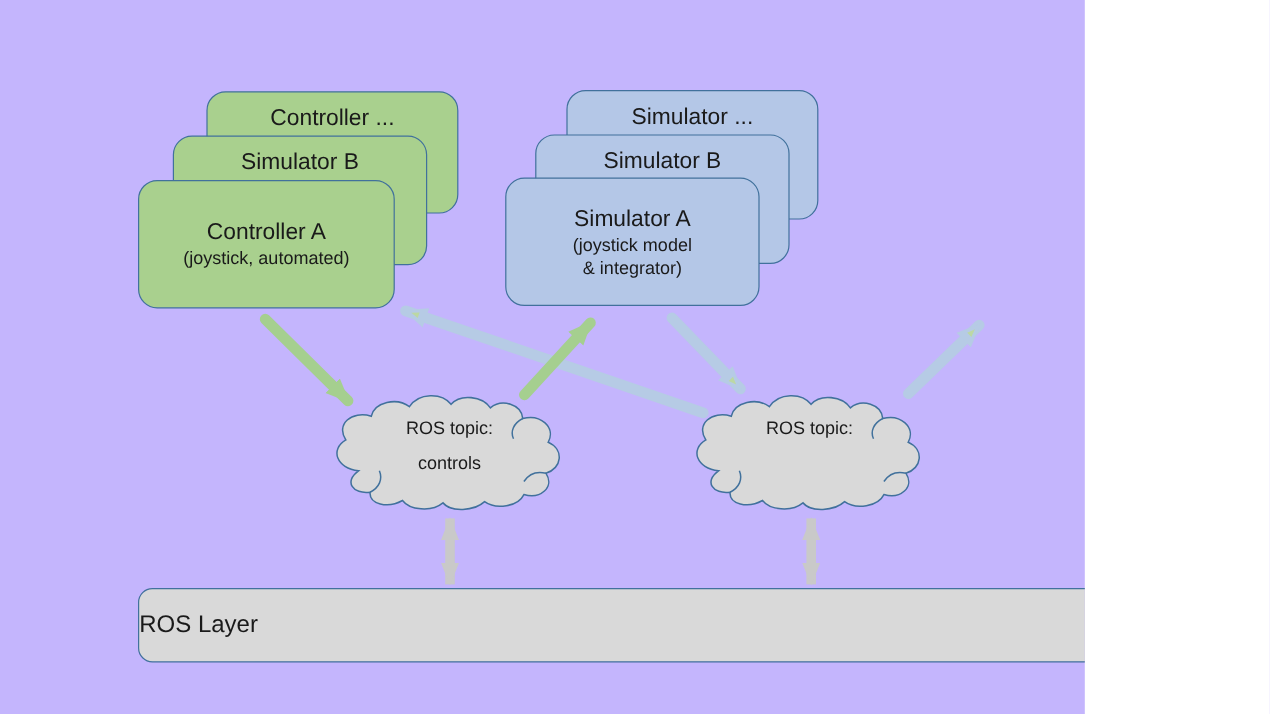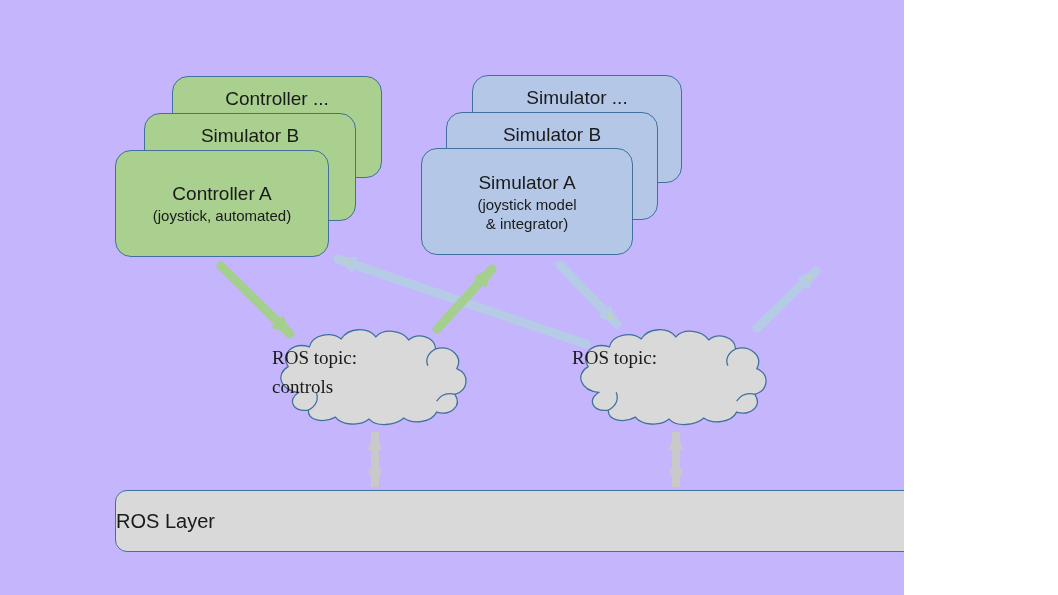--- a/index.html
+++ b/index.html
@@ -43,23 +43,23 @@
   .connector-layer {
     position: absolute;
     left: 0; top: 0;
     z-index: 3;
     pointer-events: none;
   }
   .cloud-text {
     position: absolute;
     z-index: 4;
     width: 205px;
-    font-size: 19px;
+    text-align: center;
+    font-size: 15px;
     line-height: 29px;
-    font-family: Liberation Serif, serif;
   }
   .ros-layer {
     position: absolute;
     left: 115px; top: 490px;
     width: 815px; height: 62px;
     background: #d9d9d9;
     border: 1.5px solid #41719c;
     border-radius: 12px;
     box-sizing: border-box;
     display: flex;

